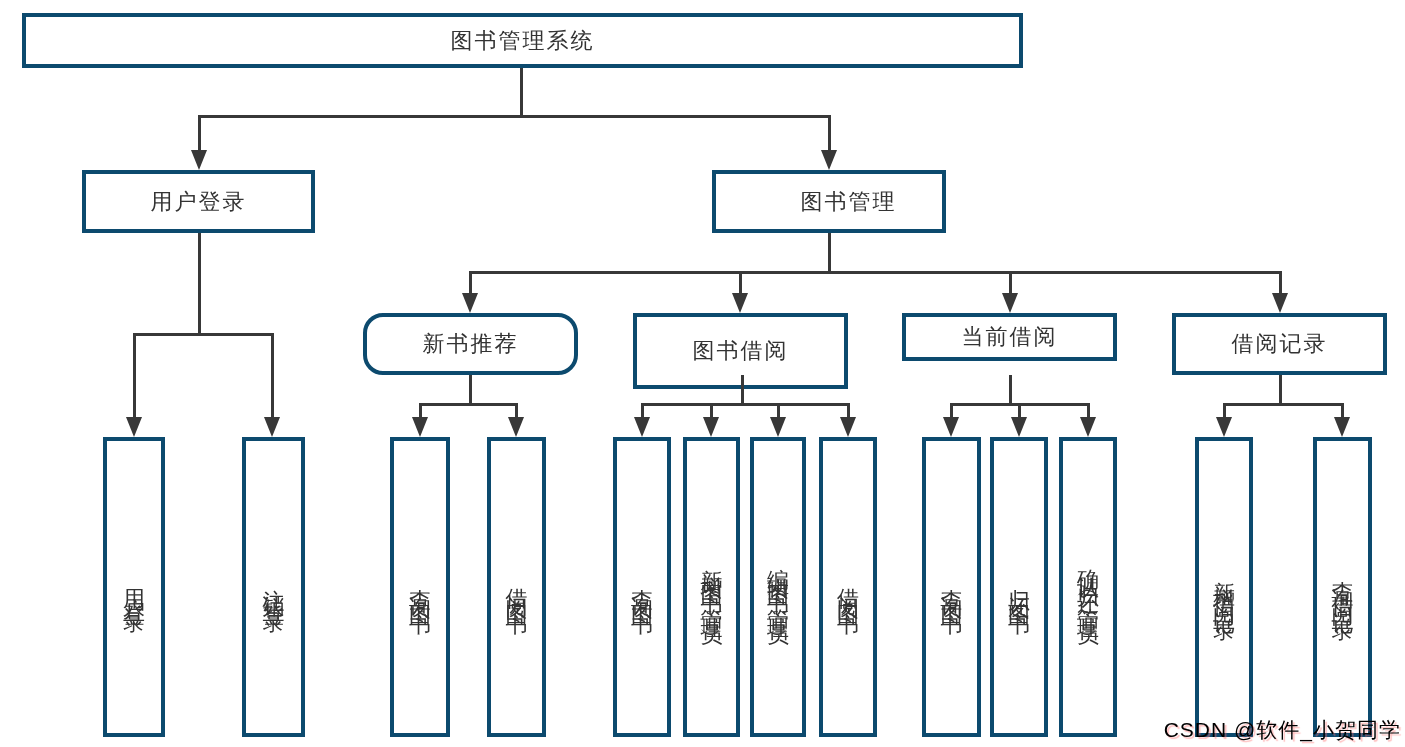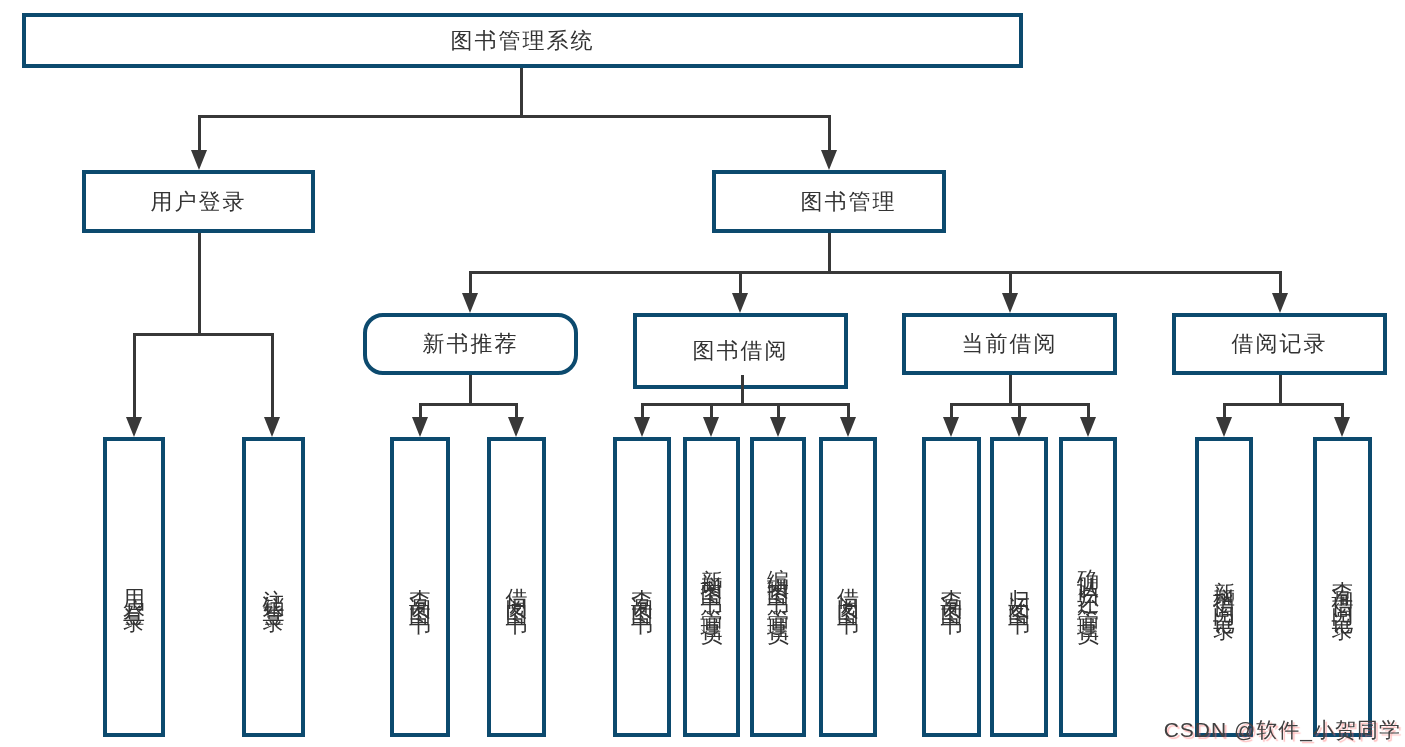--- a/index.html
+++ b/index.html
@@ -36,21 +36,21 @@
     position:absolute;
     width:0; height:0;
     border-left:8px solid transparent;
     border-right:8px solid transparent;
     border-top:20px solid #383838;
   }
   .watermark {
     position:absolute;
     right:4px; bottom:3px;
     font-size:21px;
-    color:#404040;
+    color:#000000;
     text-shadow:2px 2px 1px rgba(255,110,110,0.45);
     letter-spacing:1px;
   }
 </style>
 </head>
 <body>
 
 <div id="canvas">
 
   <div class="box" style="left:22px; top:13px; width:1001px; height:55px;">
@@ -88,21 +88,21 @@
   <div class="arrowhead" style="left:1002px; top:293px;"></div>
   <div class="vline" style="left:1279px; top:271px; height:24px;"></div>
   <div class="arrowhead" style="left:1272px; top:293px;"></div>
 
   <div class="box" style="left:363px; top:313px; width:215px; height:62px;border-radius:20px;">
     <span>新书推荐</span>
   </div>
   <div class="box" style="left:633px; top:313px; width:215px; height:76px;">
     <span>图书借阅</span>
   </div>
-  <div class="box" style="left:902px; top:313px; width:215px; height:62px;">
+  <div class="box" style="left:902px; top:313px; width:215px; height:48px;">
     <span>当前借阅</span>
   </div>
   <div class="box" style="left:1172px; top:313px; width:215px; height:62px;">
     <span>借阅记录</span>
   </div>
 
   <div class="vline" style="left:469px; top:375px; height:31px;"></div>
   <div class="hline" style="left:419px; top:403px; width:99px;"></div>
   <div class="vline" style="left:419px; top:403px; height:16px;"></div>
   <div class="arrowhead" style="left:412px; top:417px;"></div>

